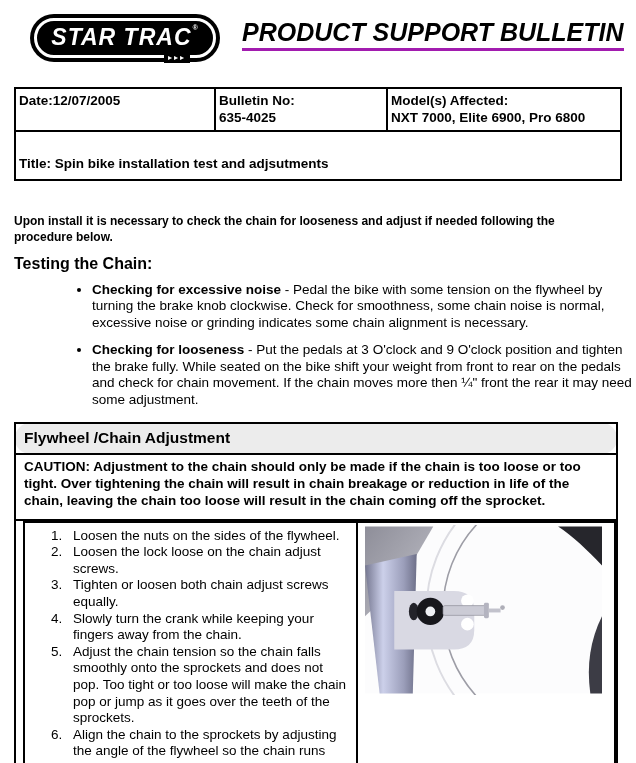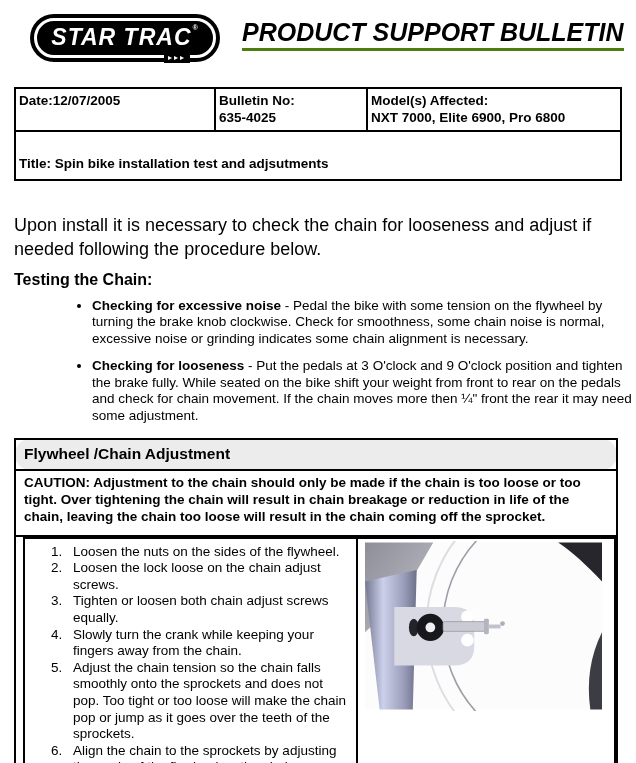--- a/index.html
+++ b/index.html
@@ -29,41 +29,41 @@
     color:#fff; font-weight:bold; font-style:italic;
     font-size:23px; letter-spacing:1px; white-space:nowrap;
   }
   .logo-reg { color:#fff; font-size:7px; vertical-align:top; line-height:1; margin-left:1px; }
   .logo-arrows {
     position:absolute; right:30px; bottom:-1px; background:#000;
     color:#fff; font-size:8px; letter-spacing:2px; line-height:10px; padding:0 4px;
   }
   .doc-title {
     font-size:25px; font-weight:bold; font-style:italic;
-    border-bottom:3px solid #4d7c0f; padding-bottom:1px;
+    border-bottom:3px solid #a21caf; padding-bottom:1px;
     white-space:nowrap; letter-spacing:0px; margin-top:10px;
   }
 
   
   .info-table {
     margin:19px 14px 0 14px; width:608px;
     border-collapse:collapse; table-layout:fixed;
   }
   .info-table td {
     border:2px solid #000; font-weight:bold; font-size:13.5px;
     padding:3px 3px; vertical-align:top; line-height:1.3;
   }
   .info-table .r1 td { height:41px; }
   .info-table .r2 td { height:49px; vertical-align:bottom; padding-bottom:6px; }
-  .col-date { width:200px; } .col-bulletin { width:152px; }
+  .col-date { width:200px; } .col-bulletin { width:172px; }
 
   
   .intro {
     margin:33px 14px 0 14px; max-width:586px;
-    font-weight:normal; font-size:18px; line-height:1.33;
+    font-weight:bold; font-size:12px; line-height:1.33;
   }
   .testing-heading { margin:9px 14px 0 14px; font-size:16px; font-weight:bold; }
   .bullets { margin:9px 0 0 0; padding-left:92px; }
   .bullets li {
     font-size:13.5px; line-height:1.24; margin:0 0 10px 0;
     max-width:540px;
   }
 
   
   .fly-table {

